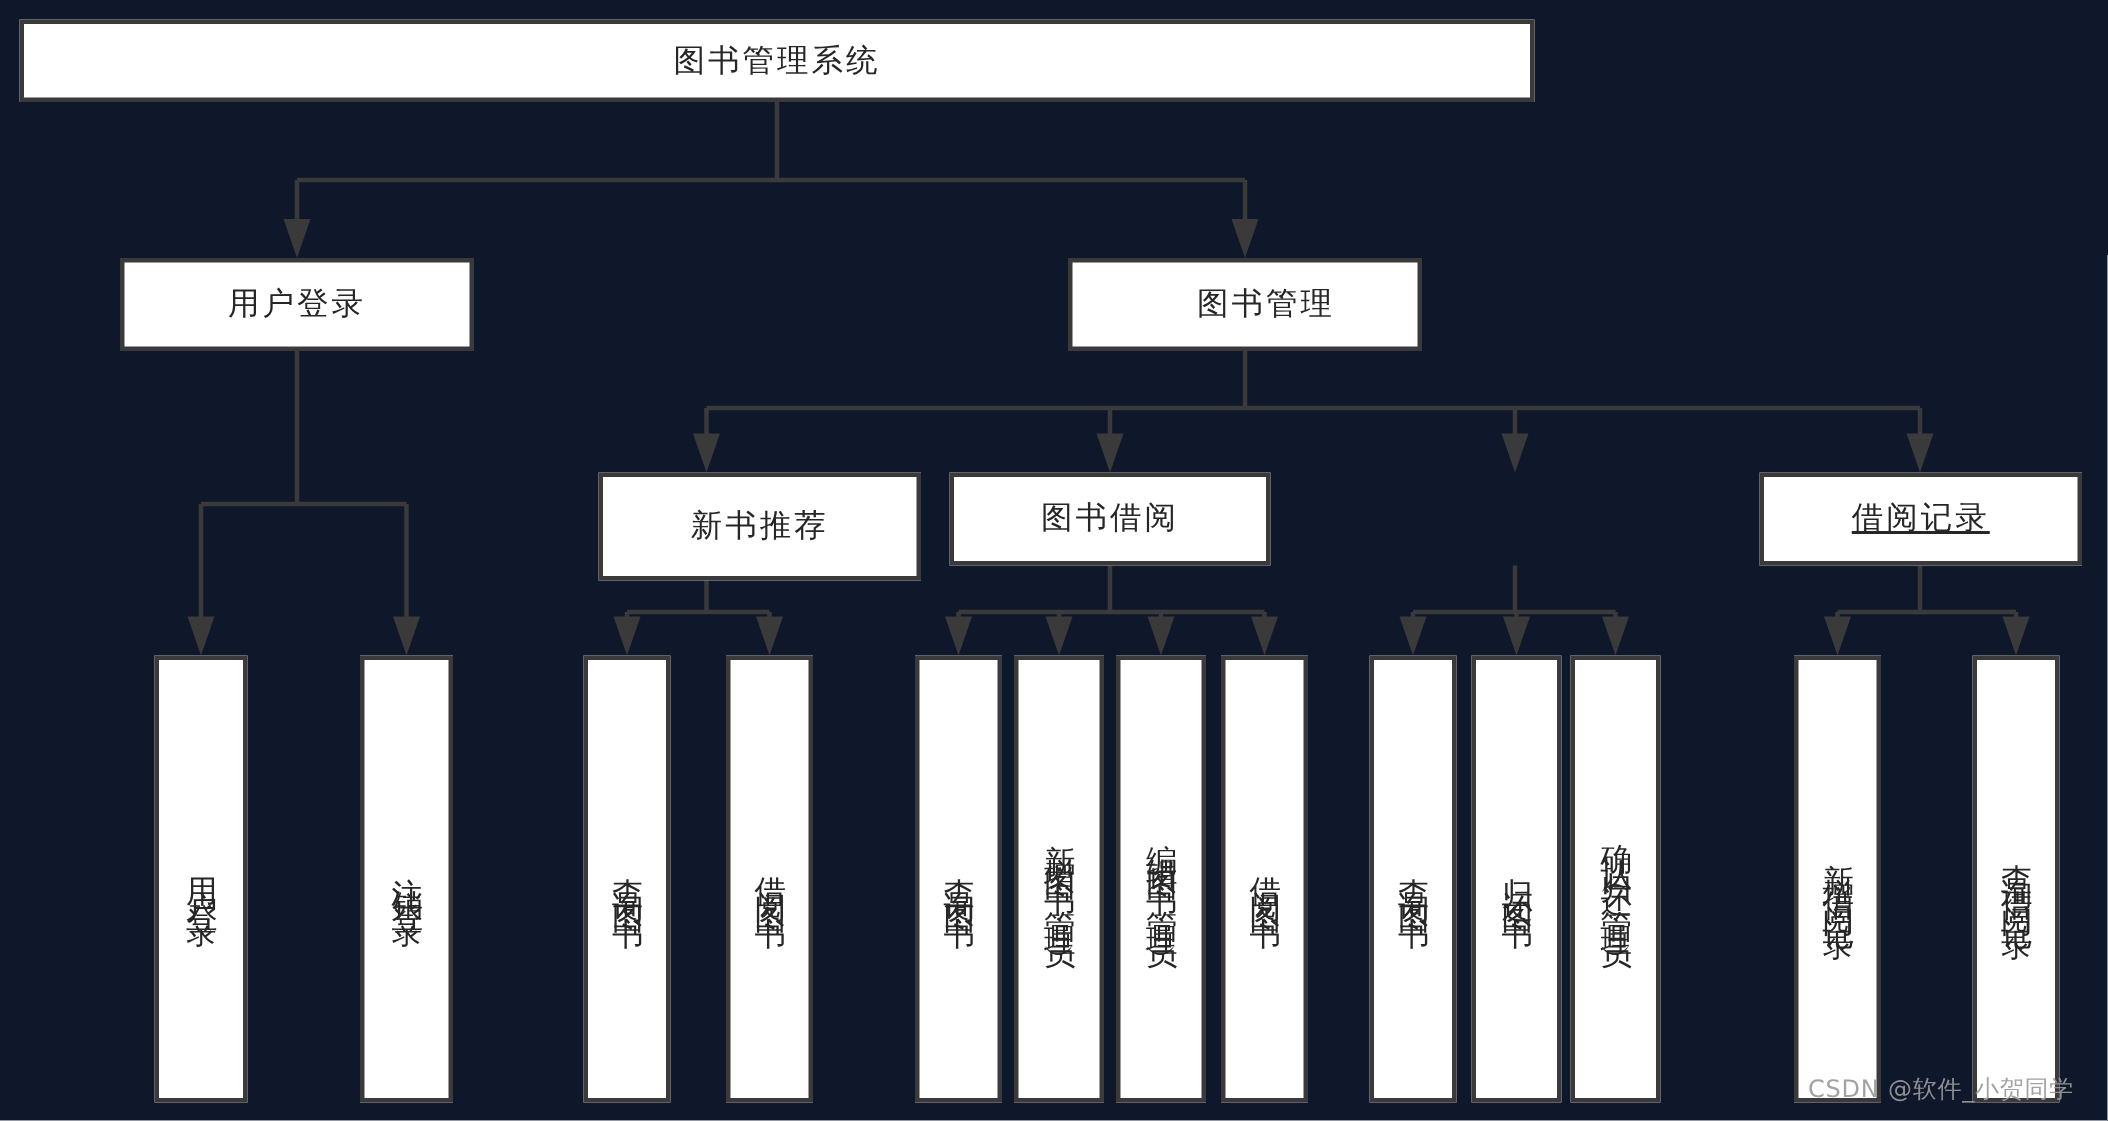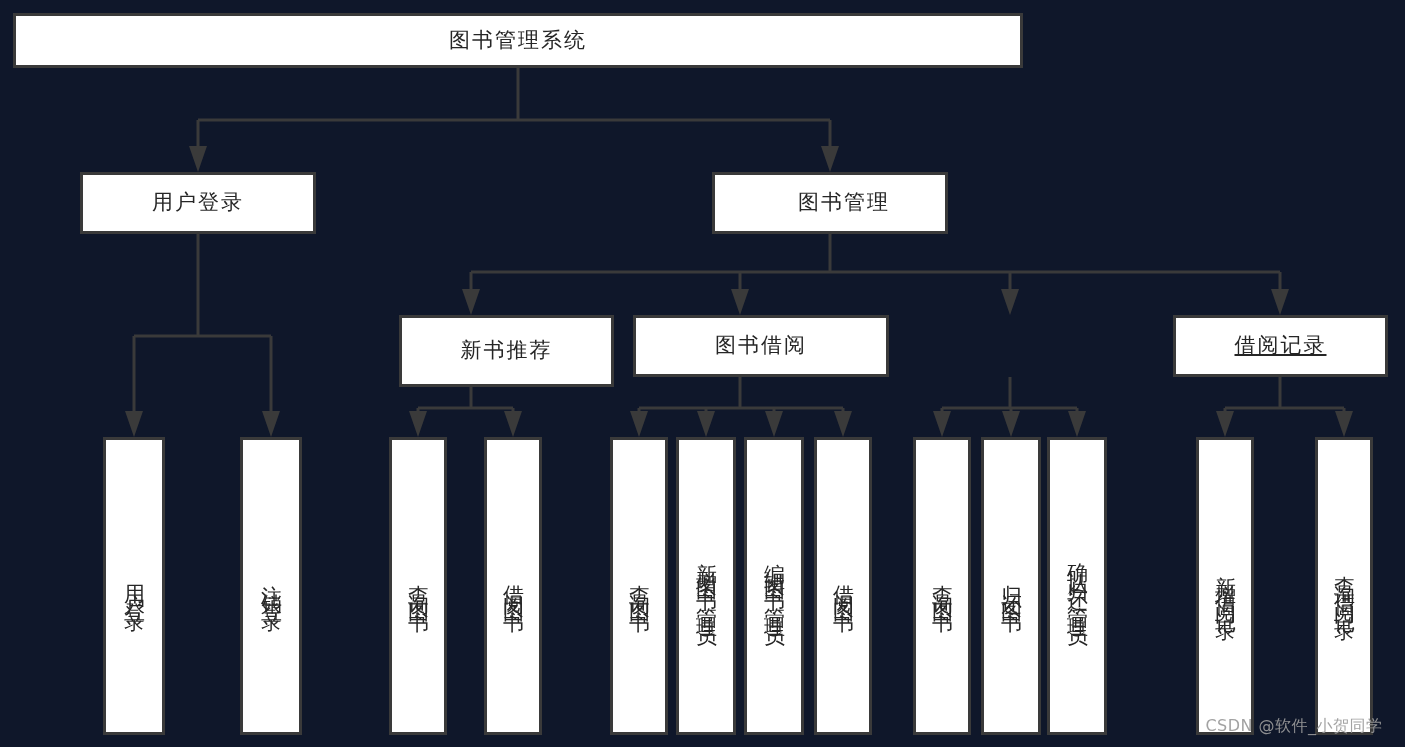--- a/index.html
+++ b/index.html
@@ -114,21 +114,21 @@
       <polygon points="1335,411 1353,411 1344,437"></polygon>
     </g>
   </svg>
 
   <div class="box hbox" style="left:13px; top:13px; width:1010px; height:55px;">图书管理系统</div>
 
   <div class="box hbox" style="left:80px; top:172px; width:236px; height:62px;">用户登录</div>
   <div class="box hbox" style="left:712px; top:172px; width:236px; height:62px;padding-left:28px;">图书管理</div>
 
   <div class="box hbox" style="left:364px; top:315px; width:215px; height:72px;margin-left:35px;">新书推荐</div>
-  <div class="box hbox" style="left:633px; top:315px; width:256px; height:62px;">图书借阅</div>
+  <div class="box hbox" style="left:633px; top:315px; width:214px; height:62px;">图书借阅</div>
   <div class="box hbox" style="left:1173px; top:315px; width:215px; height:62px;text-decoration:underline;">借阅记录</div>
 
   <div class="box vbox" style="left:103px; top:437px; width:62px; height:298px;">用户登录</div>
   <div class="box vbox" style="left:240px; top:437px; width:62px; height:298px;">注销登录</div>
 
   <div class="box vbox" style="left:389px; top:437px; width:58px; height:298px;">查询图书</div>
   <div class="box vbox" style="left:484px; top:437px; width:58px; height:298px;">借阅图书</div>
 
   <div class="box vbox" style="left:610px; top:437px; width:58px; height:298px;">查询图书</div>
   <div class="box vbox" style="left:676px; top:437px; width:60px; height:298px;">新增图书（管理员）</div>

